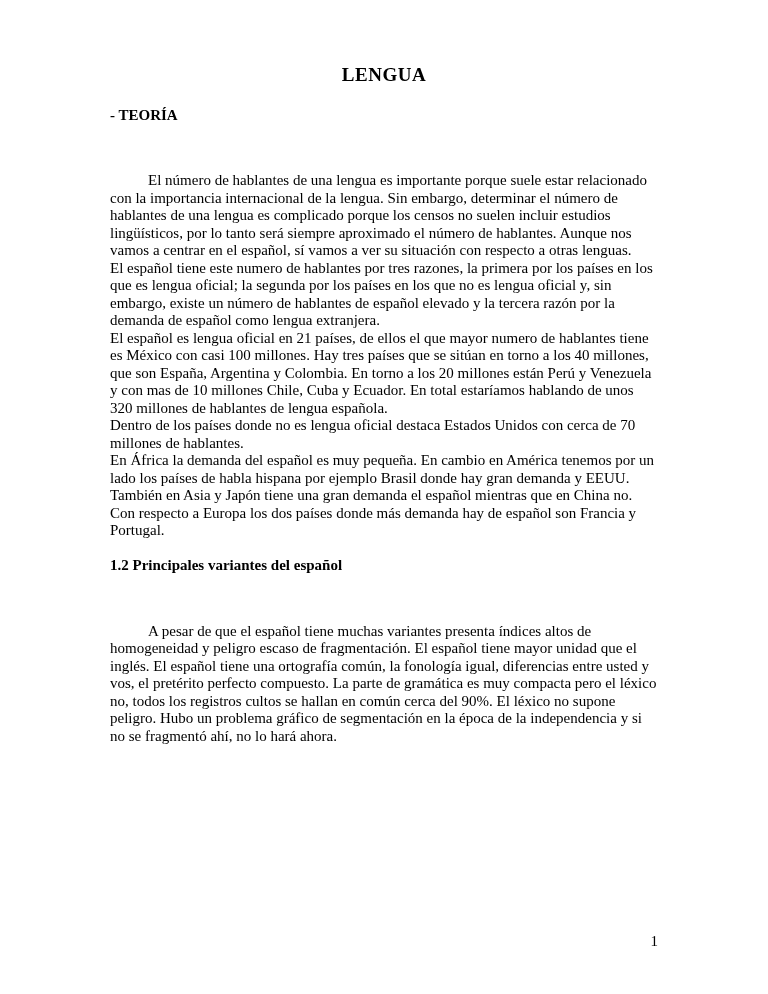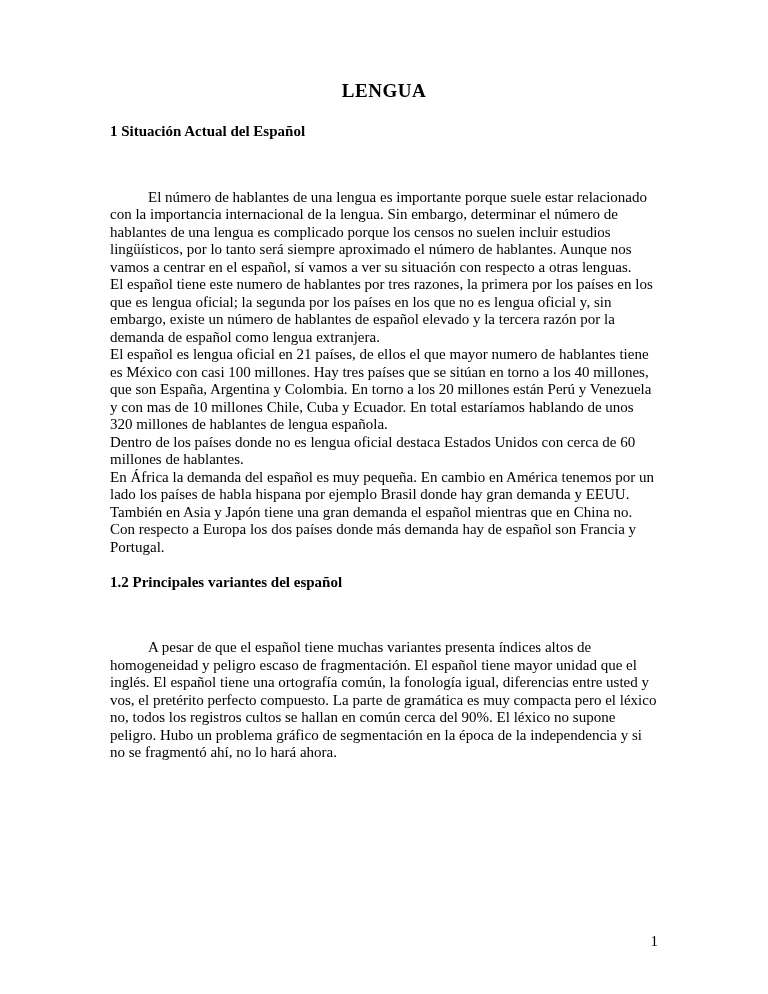--- a/index.html
+++ b/index.html
@@ -12,21 +12,21 @@
     width: 768px;
     height: 994px;
     background: #ffffff;
     font-family: "Liberation Serif", "DejaVu Serif", serif;
     color: #000000;
     overflow: hidden;
   }
   .content {
     position: absolute;
     left: 110px;
-    top: 80px;
+    top: 64px;
     width: 548px;
   }
   .doc-title {
     font-size: 19px;
     font-weight: bold;
     text-align: center;
     margin: 0 0 21px 0;
     letter-spacing: 0.5px;
   }
   .teoria {
@@ -61,27 +61,27 @@
   }
 </style>
 </head>
 <body>
 
 <div class="page">
   <div class="content">
 
     <h1 class="doc-title">LENGUA</h1>
 
+    <p class="teoria">- TEORÍA</p>
 
-    <p class="heading">1 Situación Actual del Español</p>
 
     <p class="body indent">El número de hablantes de una lengua es importante porque suele estar relacionado con la importancia internacional de la lengua. Sin embargo, determinar el número de hablantes de una lengua es complicado porque los censos no suelen incluir estudios lingüísticos, por lo tanto será siempre aproximado el número de hablantes. Aunque nos vamos a centrar en el español, sí vamos a ver su situación con respecto a otras lenguas.</p>
     <p class="body">El español tiene este numero de hablantes por tres razones, la primera por los países en los que es lengua oficial; la segunda por los países en los que no es lengua oficial y, sin embargo, existe un número de hablantes de español elevado y la tercera razón por la demanda de español como lengua extranjera.</p>
     <p class="body">El español es lengua oficial en 21 países, de ellos el que mayor numero de hablantes tiene es México con casi 100 millones. Hay tres países que se sitúan en torno a los 40 millones, que son España, Argentina y Colombia. En torno a los 20 millones están Perú y Venezuela y con mas de 10 millones Chile, Cuba y Ecuador. En total estaríamos hablando de unos 320 millones de hablantes de lengua española.</p>
-    <p class="body">Dentro de los países donde no es lengua oficial destaca Estados Unidos con cerca de 60 millones de hablantes.</p>
+    <p class="body">Dentro de los países donde no es lengua oficial destaca Estados Unidos con cerca de 70 millones de hablantes.</p>
     <p class="body">En África la demanda del español es muy pequeña. En cambio en América tenemos por un lado los países de habla hispana por ejemplo Brasil donde hay gran demanda y EEUU. También en Asia y Japón tiene una gran demanda el español mientras que en China no. Con respecto a Europa los dos países donde más demanda hay de español son Francia y Portugal.</p>
 
     <div class="gap"></div>
 
     <p class="heading">1.2 Principales variantes del español</p>
 
     <p class="body indent">A pesar de que el español tiene muchas variantes presenta índices altos de homogeneidad y peligro escaso de fragmentación. El español tiene mayor unidad que el inglés. El español tiene una ortografía común, la fonología igual, diferencias entre usted y vos, el pretérito perfecto compuesto. La parte de gramática es muy compacta pero el léxico no, todos los registros cultos se hallan en común cerca del 90%. El léxico no supone peligro. Hubo un problema gráfico de segmentación en la época de la independencia y si no se fragmentó ahí, no lo hará ahora.</p>
 
 
 

